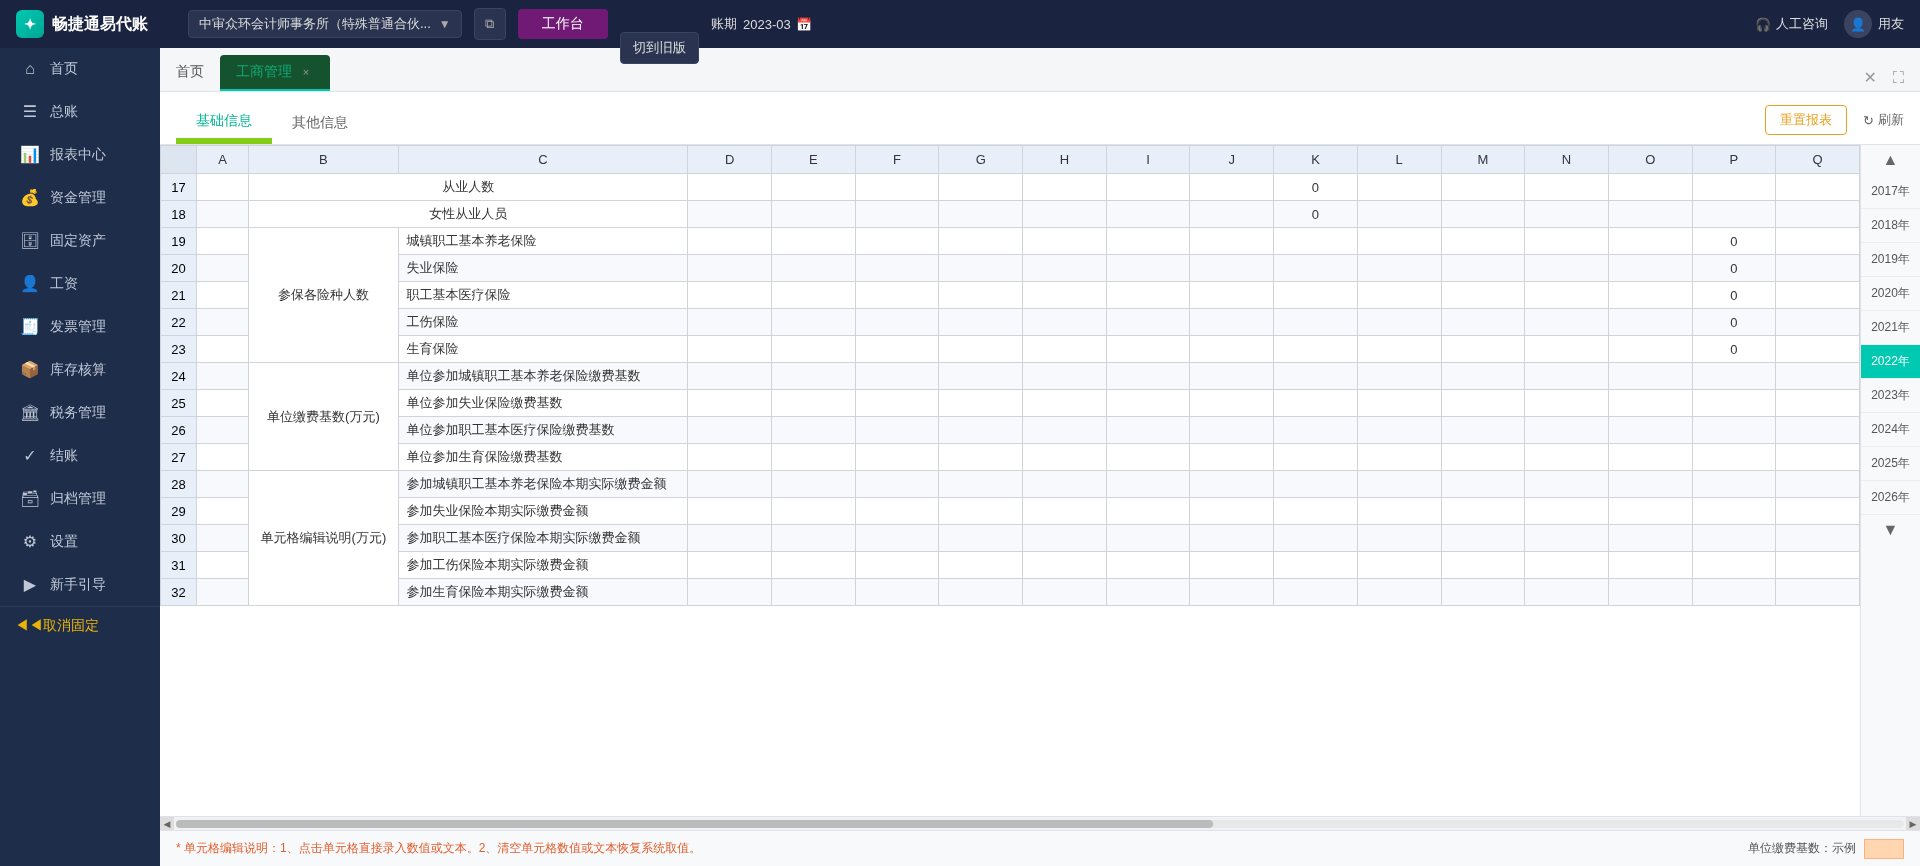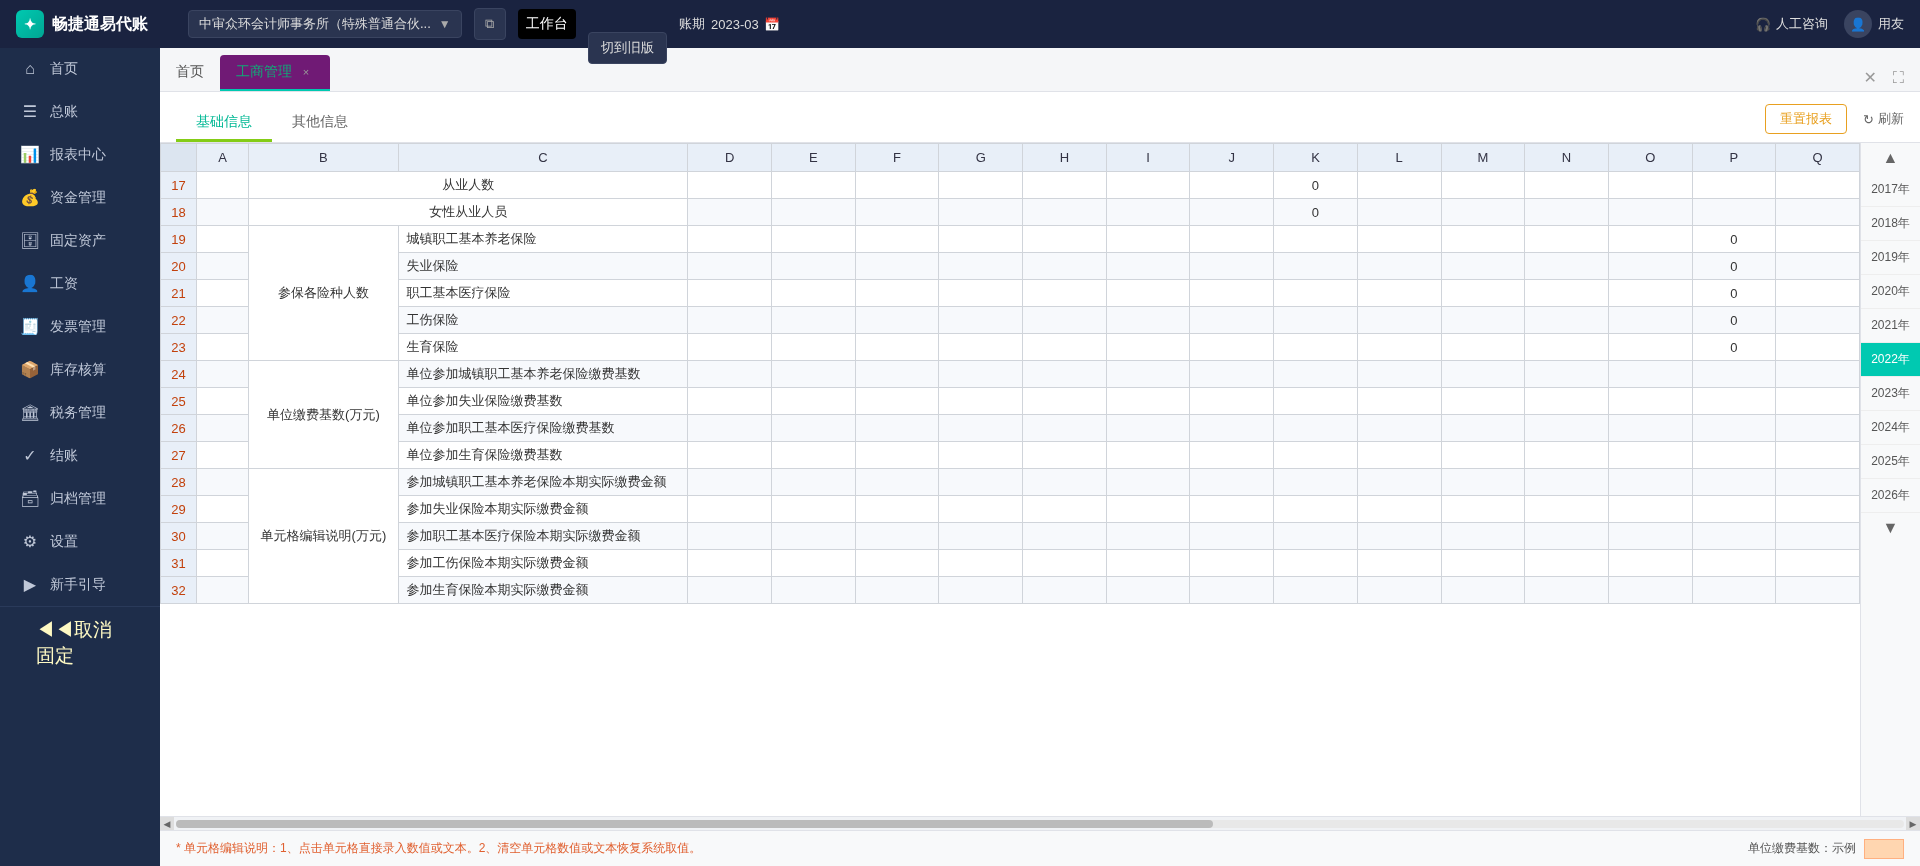--- a/index.html
+++ b/index.html
@@ -42,25 +42,25 @@
     .company-selector .chevron { color: #aaa; font-size: 12px; }
     .copy-btn {
       width: 32px; height: 32px;
       background: #2a3450;
       border: 1px solid #3a4460;
       border-radius: 4px;
       display: flex; align-items: center; justify-content: center;
       color: #aaa; cursor: pointer;
     }
     .workbench-btn {
-      background: #000000;
+      background: #701a75;
       color: white;
       border: none;
       border-radius: 4px;
-      padding: 6px 8px;
+      padding: 6px 24px;
       cursor: pointer;
       font-size: 14px;
     }
     .switch-btn {
       background: #2a3450;
       border: 1px solid #3a4460;
       border-radius: 4px;
       color: #ddd;
       padding: 6px 12px;
       cursor: pointer;
@@ -105,25 +105,25 @@
       display: flex; align-items: center; gap: 10px;
       padding: 12px 20px;
       color: #c0c8d8;
       cursor: pointer;
       transition: background 0.2s;
     }
     .sidebar-item .icon { font-size: 16px; width: 20px; text-align: center; }
     .sidebar-item .label { font-size: 14px; }
     .pin-btn {
       display: flex; align-items: center; gap: 6px;
-      padding: 10px 36px;
-      color: #fef9c3;
+      padding: 10px 15px;
+      color: #eab308;
       cursor: pointer;
       border-top: 1px solid #2a3a5a;
-      font-size: 19px;
+      font-size: 14px;
     }
 
     
     .main-content {
       margin-top: 48px;
       margin-left: 160px;
       height: calc(100vh - 48px);
       display: flex;
       flex-direction: column;
       background: #fff;
@@ -143,21 +143,21 @@
       cursor: pointer;
       color: #666;
       font-size: 14px;
       border-bottom: 2px solid transparent;
       display: flex; align-items: center; gap: 6px;
     }
     .tab-item.home {
       color: #555;
     }
     .tab-item.active {
-      background: #701a75;
+      background: #14532d;
       color: #1a7;
       border-bottom: 2px solid #00c9b1;
       border-radius: 4px 4px 0 0;
       text-align: center;
     }
     .tab-close {
       width: 16px; height: 16px;
       border-radius: 50%;
       display: flex; align-items: center; justify-content: center;
       color: #999; font-size: 11px;
@@ -198,21 +198,21 @@
     }
     .sub-tab {
       padding: 8px 20px;
       cursor: pointer;
       color: #666;
       font-size: 14px;
       border-bottom: 2px solid transparent;
     }
     .sub-tab.active {
       color: #00b894;
-      border-bottom: 3px solid #84cc16;
+      border-bottom: 6px solid #84cc16;
       font-weight: 500;
     }
     .sub-tab-actions {
       margin-left: auto;
       display: flex;
       align-items: center;
       gap: 16px;
       padding-bottom: 8px;
     }
     .reset-btn {
@@ -306,21 +306,21 @@
       background: #dce5f0;
     }
     .spreadsheet-table thead th.col-a { min-width: 50px; }
     .spreadsheet-table thead th.col-b { min-width: 120px; }
     .spreadsheet-table thead th.col-c { min-width: 200px; }
     .spreadsheet-table tbody tr:nth-child(odd) { background: #fff; }
     .spreadsheet-table tbody tr:nth-child(even) { background: #f7f9fc; }
     .spreadsheet-table tbody td.row-num {
       background: #e8eff8;
       text-align: center;
-      color: #c2410c;
+      color: #000000;
       font-weight: 500;
     }
     .spreadsheet-table tbody td.merged-cell {
       text-align: center;
       vertical-align: middle;
       background: #fff;
       color: #333;
       margin-top: 43px;
     }
     .spreadsheet-table tbody td.label-cell {

